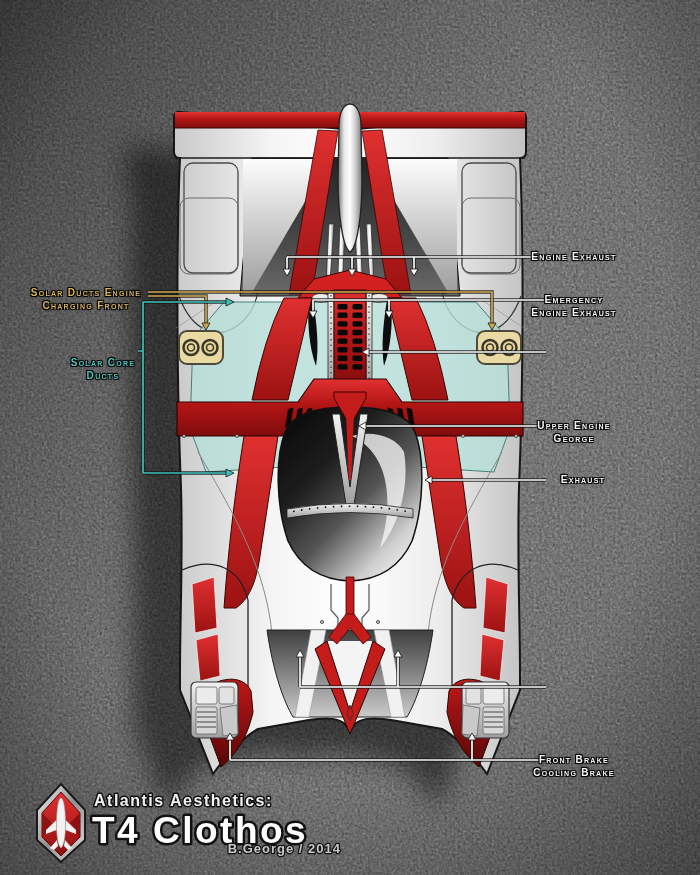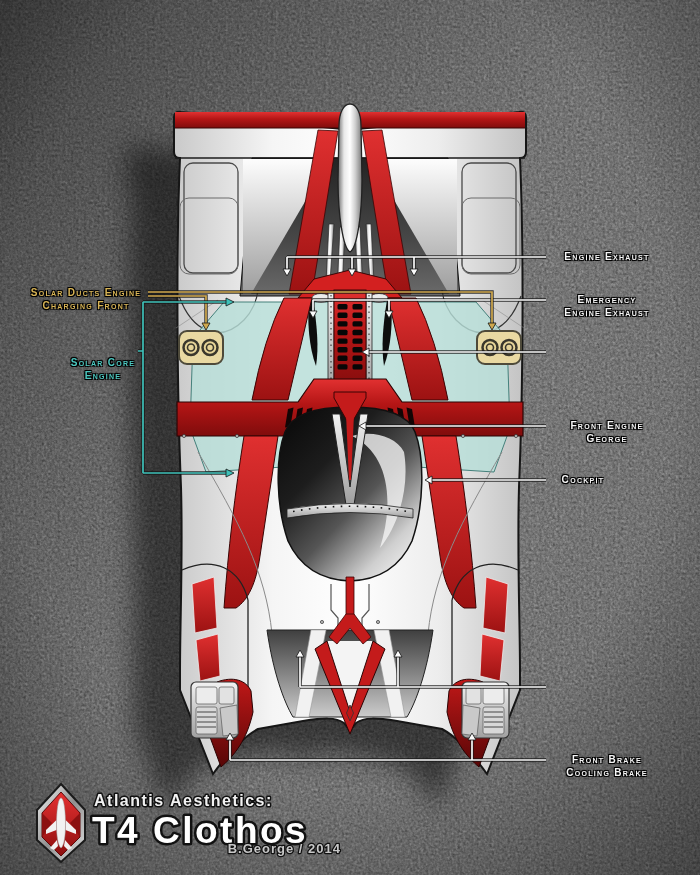--- a/index.html
+++ b/index.html
@@ -3,21 +3,21 @@
 <meta charset="utf-8">
 <style>
   html,body{margin:0;padding:0;background:#666;}
   .stage{position:relative;width:700px;height:875px;overflow:hidden;
          font-family:"Liberation Sans",sans-serif;}
   .stage svg{position:absolute;left:0;top:0;}
   .lbl{position:absolute;font:700 10px/13px "Liberation Sans",sans-serif;
        font-variant:small-caps;letter-spacing:1.3px;color:#f6f6f6;text-align:center;
        text-shadow:-1px -1px 0 #000,1px -1px 0 #000,-1px 1px 0 #000,1px 1px 0 #000,0 0 3px #000;}
   .lbl span{display:block;}
-  .rlbl{left:551px;width:112px;}
+  .rlbl{left:518px;width:112px;}
   .gold{color:#d8b455;}
   .teal{color:#4cc8c0;}
   .svgtxt{font-family:"Liberation Sans",sans-serif;font-weight:bold;}
 </style>
 </head>
 <body>
 
 <div class="stage">
 <svg width="700" height="875" viewBox="0 0 700 875" xmlns="http://www.w3.org/2000/svg" xmlns:xlink="http://www.w3.org/1999/xlink">
 <defs>
@@ -361,31 +361,31 @@
 </svg>
 
 <div class="lbl rlbl" style="top:250px">
   <span>Engine Exhaust</span>
 </div>
 <div class="lbl rlbl" style="top:293px">
   <span>Emergency</span>
   <span>Engine Exhaust</span>
 </div>
 <div class="lbl rlbl" style="top:419px">
-  <span>Front Engine</span>
+  <span>Upper Engine</span>
   <span>George</span>
 </div>
 <div class="lbl" style="top:473px;left:551px;width:64px">
-  <span>Cockpit</span>
+  <span>Exhaust</span>
 </div>
 <div class="lbl rlbl" style="top:753px">
   <span>Front Brake</span>
   <span>Cooling Brake</span>
 </div>
 <div class="lbl gold" style="top:286px;left:24px;width:124px">
   <span>Solar Ducts Engine</span>
   <span>Charging Front</span>
 </div>
 <div class="lbl teal" style="top:356px;left:46px;width:114px">
   <span>Solar Core</span>
-  <span>Engine</span>
+  <span>Ducts</span>
 </div>
 </div>
 
 </body></html>

